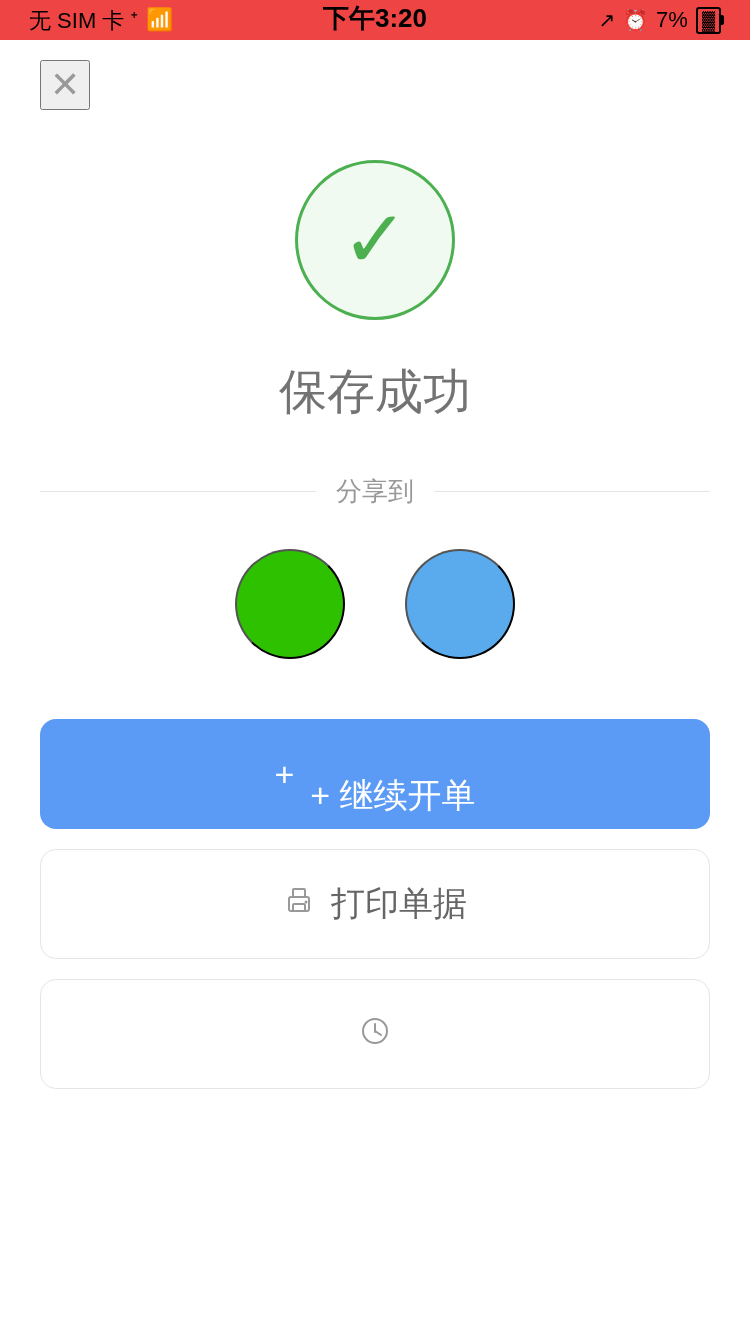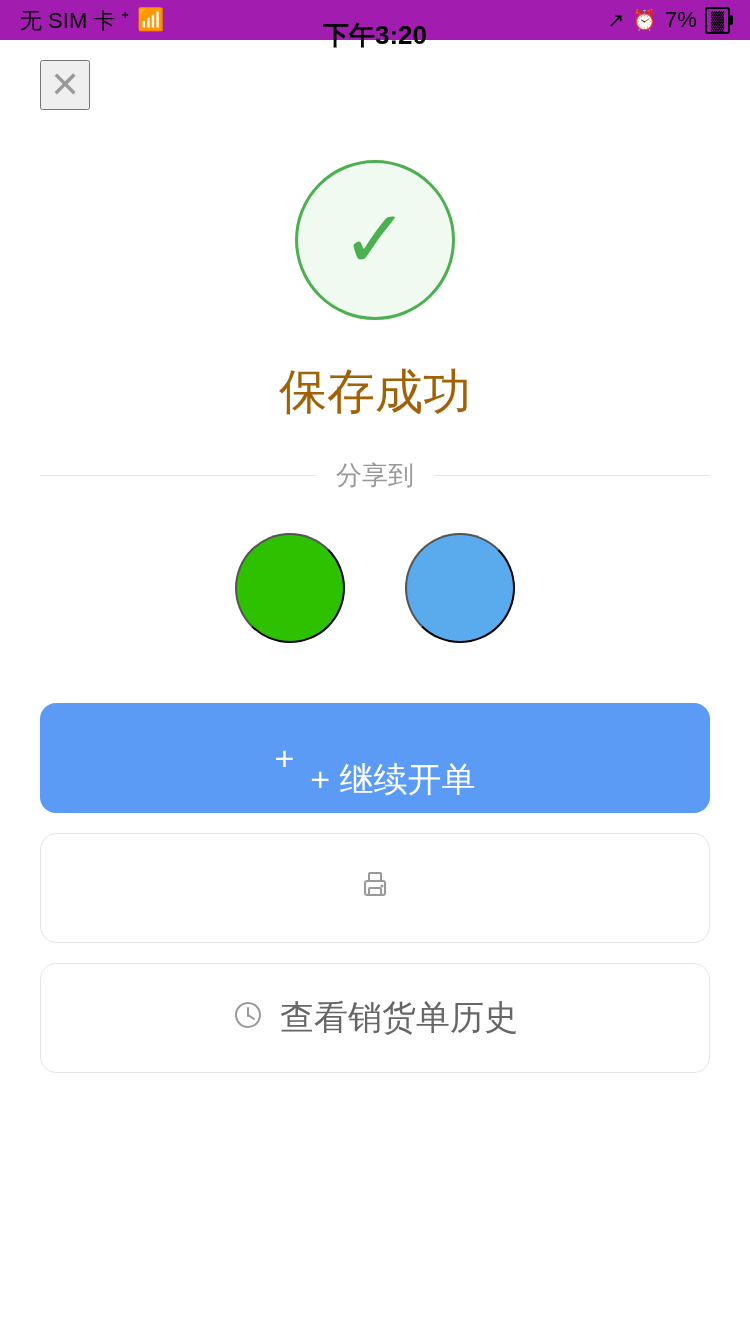--- a/index.html
+++ b/index.html
@@ -9,42 +9,42 @@
       min-height: 1334px;
       background: #ffffff;
       font-family: -apple-system, "PingFang SC", "Helvetica Neue", Arial, sans-serif;
       position: relative;
     }
 
     
     .status-bar {
       width: 100%;
       height: 40px;
-      background: #a21caf;
+      background: #ef4444;
       display: flex;
       align-items: center;
       justify-content: space-between;
-      padding: 0 20px;
+      padding: 0 29px;
     }
     .status-left {
       font-size: 24px;
       color: #000;
       font-weight: 500;
       display: flex;
       align-items: center;
       gap: 8px;
     }
     .status-center {
       font-size: 26px;
       color: #000;
       font-weight: 600;
       position: absolute;
       left: 50%;
       transform: translateX(-50%);
-      top: 18px;
+      top: 1px;
     }
     .status-right {
       display: flex;
       align-items: center;
       gap: 8px;
       font-size: 22px;
       color: #000;
     }
 
     
@@ -91,23 +91,23 @@
     }
     .checkmark {
       font-size: 80px;
       color: #4CAF50;
       line-height: 1;
     }
 
     
     .success-title {
       font-size: 48px;
-      color: #a16207;
+      color: #737373;
       font-weight: 500;
-      margin-bottom: 34px;
+      margin-bottom: 50px;
       text-align: right;
     }
 
     
     .share-divider {
       width: 100%;
       display: flex;
       align-items: center;
       gap: 20px;
       margin-bottom: 40px;
@@ -273,27 +273,27 @@
 
     <button class="btn-secondary">
       <span style="font-size:30px; color:#999;">
         <svg viewBox="0 0 32 32" width="32" height="32" fill="none" xmlns="http://www.w3.org/2000/svg">
           <rect x="6" y="12" width="20" height="14" rx="2" stroke="#999" stroke-width="2"></rect>
           <rect x="10" y="4" width="12" height="8" rx="1" stroke="#999" stroke-width="2"></rect>
           <rect x="10" y="19" width="12" height="7" rx="1" fill="white" stroke="#999" stroke-width="2"></rect>
           <circle cx="23" cy="17" r="1.5" fill="#999"></circle>
         </svg>
       </span>
+      <span>打印单据</span>
     </button>
 
     <button class="btn-secondary">
       <span style="font-size:30px; color:#999;">
         <svg viewBox="0 0 32 32" width="32" height="32" fill="none" xmlns="http://www.w3.org/2000/svg">
           <circle cx="16" cy="16" r="12" stroke="#999" stroke-width="2"></circle>
           <line x1="16" y1="9" x2="16" y2="17" stroke="#999" stroke-width="2" stroke-linecap="round"></line>
           <line x1="16" y1="16" x2="22" y2="20" stroke="#999" stroke-width="2" stroke-linecap="round"></line>
         </svg>
       </span>
-      <span>查看销货单历史</span>
     </button>
   </div>
 
 </div>
 
 </body></html>

